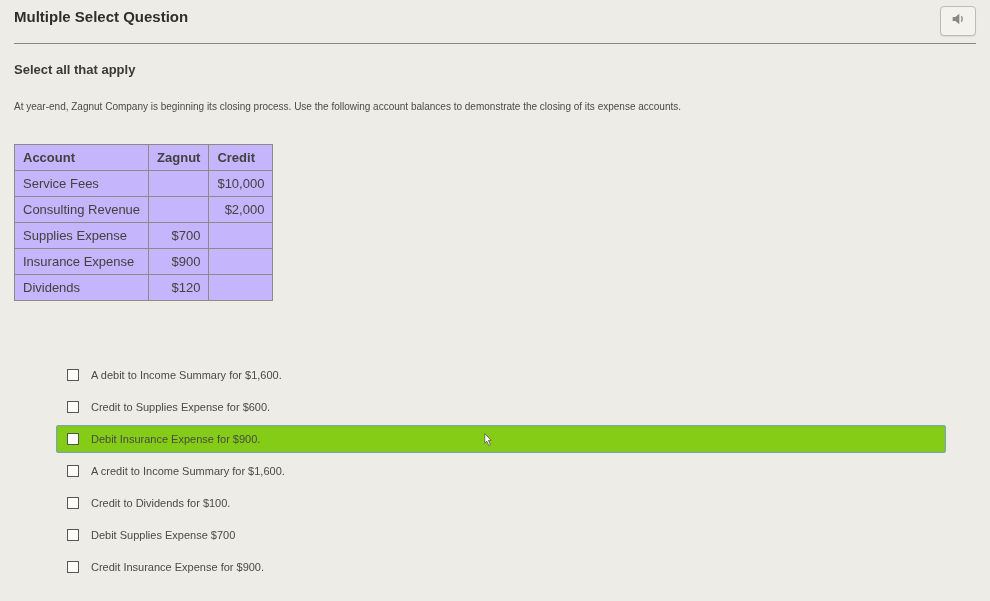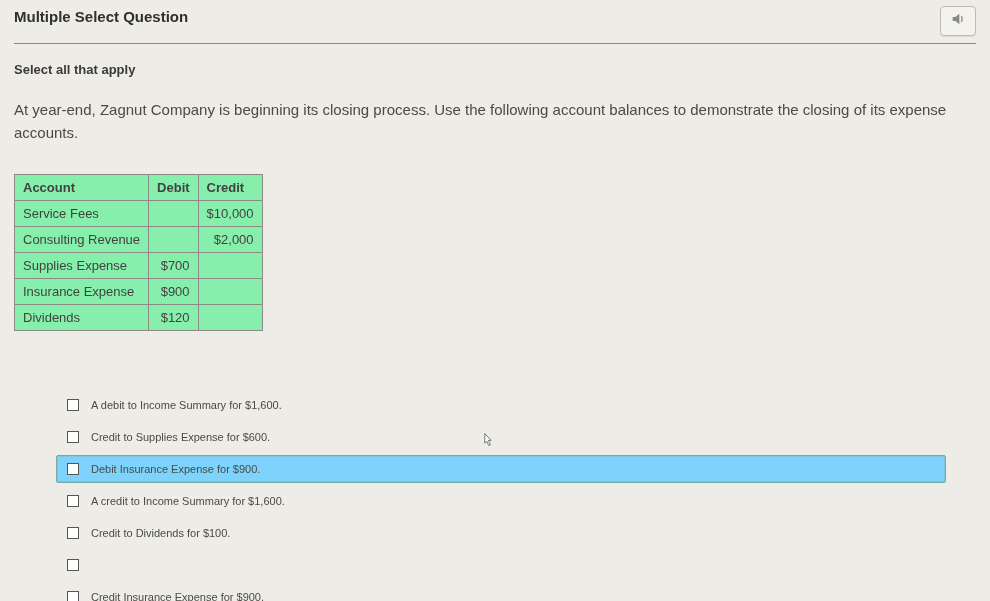--- a/index.html
+++ b/index.html
@@ -23,35 +23,35 @@
       display: inline-block;
       width: 100%;
     }
     .instruction {
       font-weight: 700;
       font-size: 13px;
       margin-bottom: 22px;
       color: #3a3a38;
     }
     .prompt {
-      font-size: 15px;
+      font-size: 10px;
       color: #4a4a46;
       margin-bottom: 30px;
       line-height: 1.5;
     }
     table.accounts {
       border-collapse: collapse;
       font-size: 13px;
       margin-bottom: 60px;
     }
     table.accounts th, table.accounts td {
       border: 1px solid #8c8a84;
       padding: 5px 8px;
       text-align: left;
-      background: #86efac;
+      background: #c4b5fd;
       color: #424240;
     }
     table.accounts th {
       font-weight: 700;
     }
     table.accounts td.num { text-align: right; }
     .options {
       margin-left: 42px;
       margin-right: 30px;
     }
@@ -60,21 +60,21 @@
       align-items: center;
       padding: 7px 10px;
       font-size: 11px;
       color: #4a4a46;
       border: 1px solid transparent;
       border-radius: 2px;
       margin-bottom: 4px;
     }
     .option.hovered {
       border: 1px solid #7aa9a4;
-      background: #7dd3fc;
+      background: #84cc16;
       box-shadow: inset 0 0 0 1px rgba(122,169,164,0.3);
       text-align: center;
     }
     .option .chk {
       width: 12px;
       height: 12px;
       border: 1.5px solid #555;
       margin-right: 12px;
       flex-shrink: 0;
       background: #fff;
@@ -111,21 +111,21 @@
 <div class="q-type">Multiple Select Question</div>
 
 <div class="instruction">Select all that apply</div>
 
 <div class="prompt">At year-end, Zagnut Company is beginning its closing process. Use the following account balances to demonstrate the closing of its expense accounts.</div>
 
 <table class="accounts">
   <thead>
     <tr>
       <th>Account</th>
-      <th>Debit</th>
+      <th>Zagnut</th>
       <th>Credit</th>
     </tr>
   </thead>
   <tbody>
       <tr>
         <td>Service Fees</td>
         <td class="num"></td>
         <td class="num">$10,000</td>
       </tr>
       <tr>
@@ -167,20 +167,21 @@
     <div class="option">
       <span class="chk"></span>
       <span>A credit to Income Summary for $1,600.</span>
     </div>
     <div class="option">
       <span class="chk"></span>
       <span>Credit to Dividends for $100.</span>
     </div>
     <div class="option">
       <span class="chk"></span>
+      <span>Debit Supplies Expense $700</span>
     </div>
     <div class="option">
       <span class="chk"></span>
       <span>Credit Insurance Expense for $900.</span>
     </div>
   </div>
 
 <div class="audio-btn">
   <span>
     <svg viewBox="0 0 24 24" fill="none" stroke="#666" stroke-width="2">

